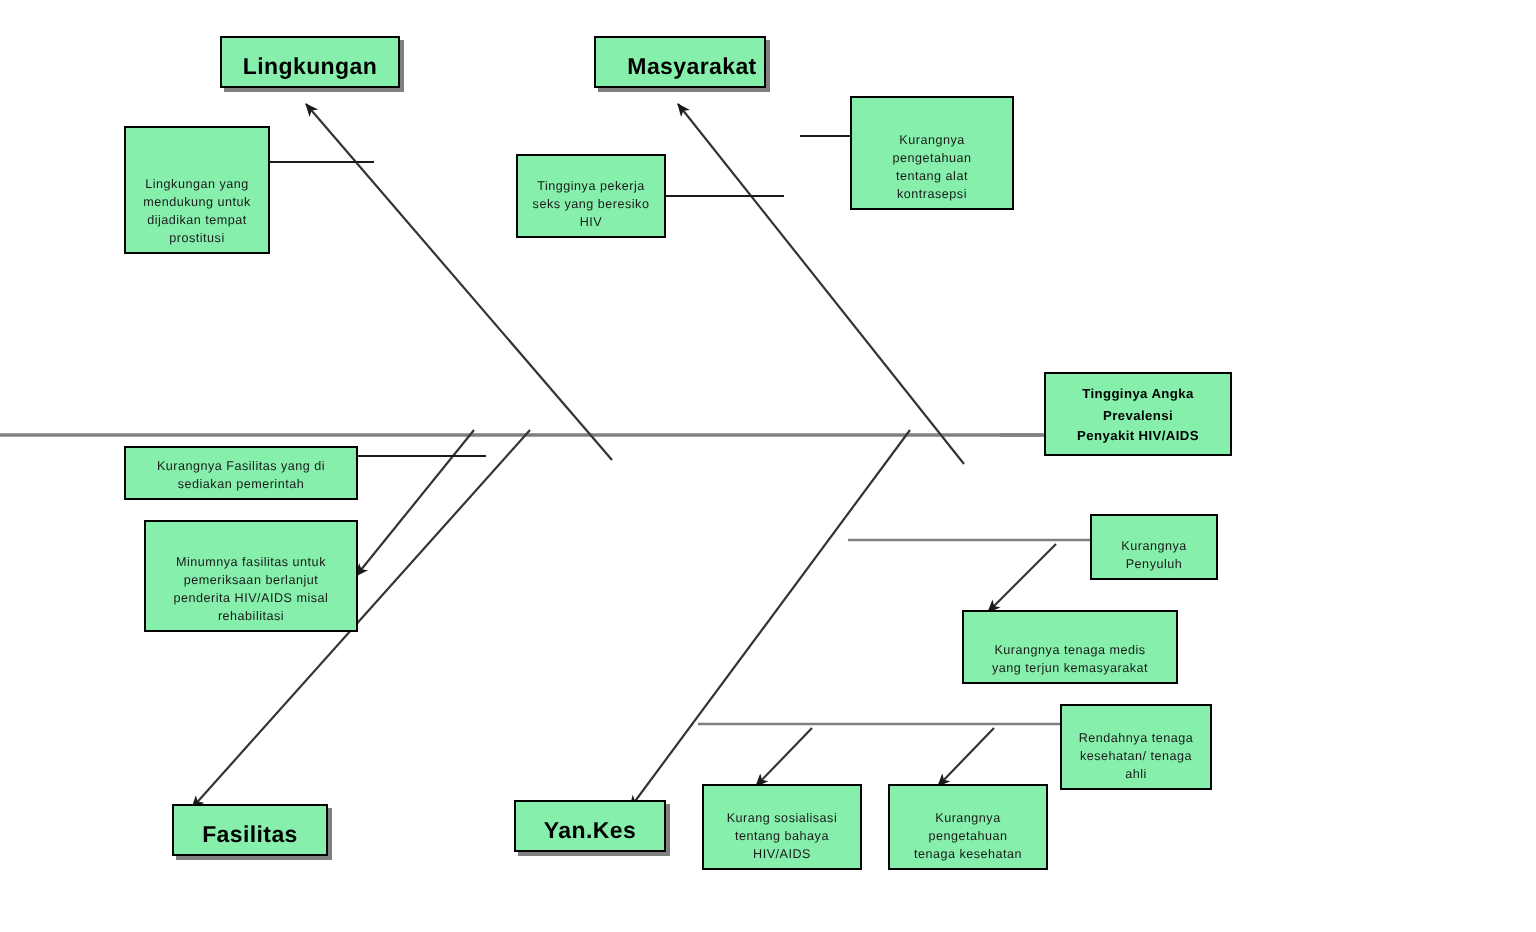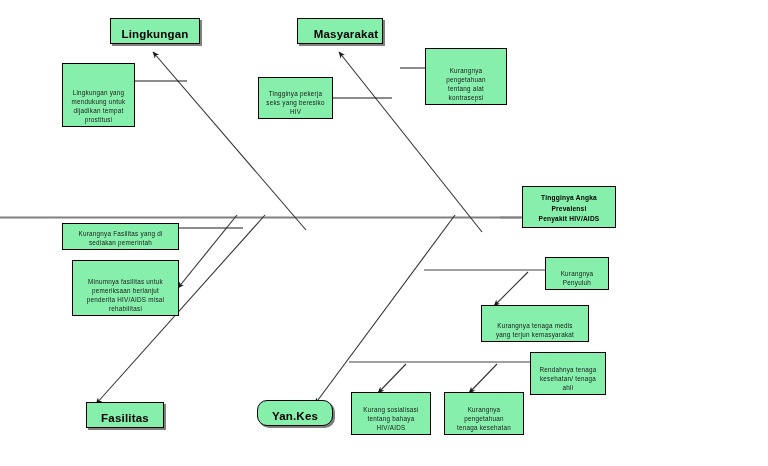--- a/index.html
+++ b/index.html
@@ -110,21 +110,21 @@
   </div>
 
   <div class="box category-box" style="left:297px; top:18px; width:86px; height:26px;padding-left:12px;">
     <span class="box-text">Masyarakat</span>
   </div>
 
   <div class="box category-box" style="left:42px; top:402px; width:78px; height:26px;margin-left:44px;">
     <span class="box-text">Fasilitas</span>
   </div>
 
-  <div class="box category-box" style="left:257px; top:400px; width:76px; height:26px;border-radius:10px;">
+  <div class="box category-box" style="left:257px; top:400px; width:76px; height:26px;">
     <span class="box-text">Yan.Kes</span>
   </div>
 
   <div class="box effect-box" style="left:522px; top:186px; width:94px; height:42px;">
     <span class="box-text">Tingginya Angka
 Prevalensi
 Penyakit HIV/AIDS</span>
   </div>
 
   <div class="box cause-box" style="left:62px; top:63px; width:73px; height:64px;">

